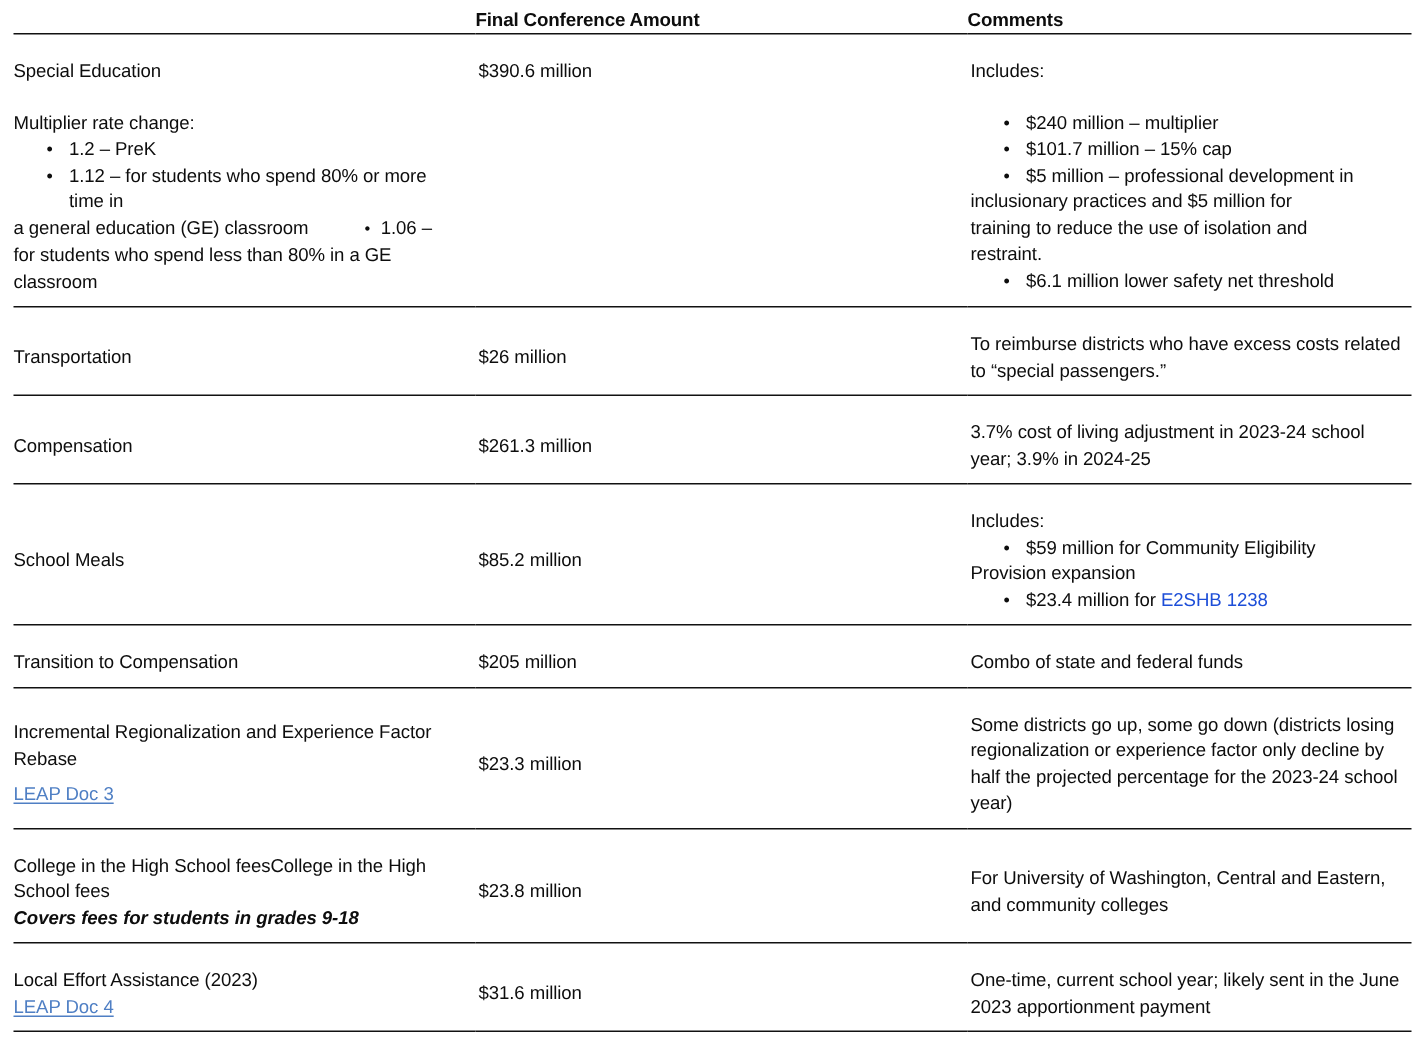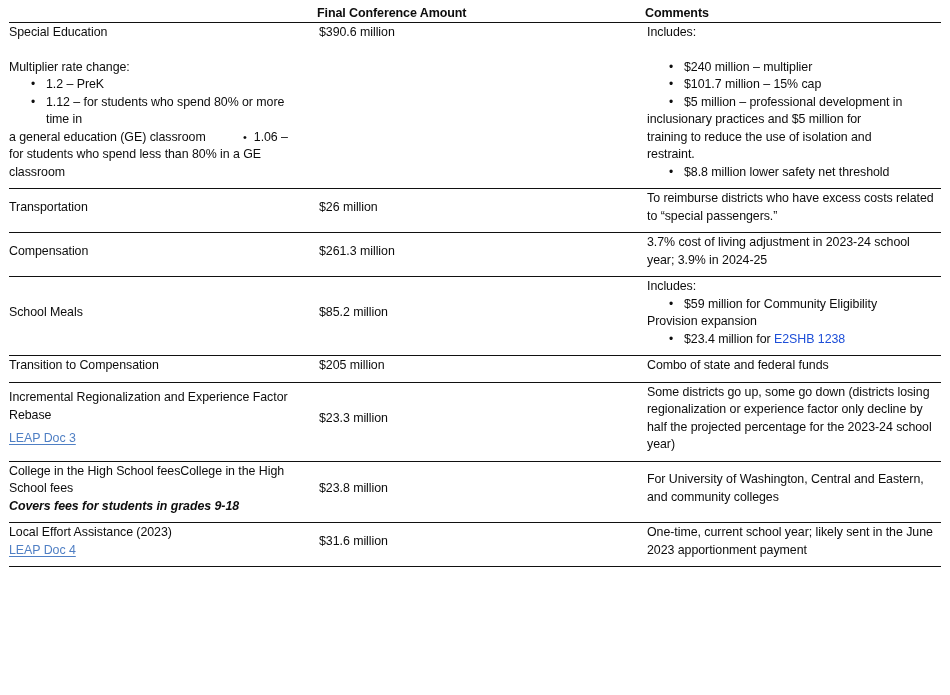--- a/index.html
+++ b/index.html
@@ -44,21 +44,21 @@
   }
   thead th.h1 {
     border-bottom: 1.6px solid #111;
   }
 
   tbody td {
     vertical-align: middle;
     font-size: 12.4px;
     line-height: 17.5px;
     border-bottom: 1.4px solid #111;
-    padding: 1px 14px 7px 0;
+    padding: 16px 14px 7px 0;
     letter-spacing: -0.05px;
   }
   tbody tr td:first-child { padding-right: 12px; }
 
   td.col-amount { padding-left: 2px; }
   td.col-comments { padding-left: 2px; padding-right: 6px; }
 
   td.top { vertical-align: top; }
 
   .p { margin: 0; }
@@ -140,21 +140,21 @@
           <div class="gap"></div>
           <ul class="bullets">
             <li>$240 million – multiplier</li>
             <li>$101.7 million – 15% cap</li>
             <li>$5 million – professional development in</li>
           </ul>
           <p class="p">inclusionary practices and $5 million for</p>
           <p class="p">training to reduce the use of isolation and</p>
           <p class="p">restraint.</p>
           <ul class="bullets">
-            <li>$8.8 million lower safety net threshold</li>
+            <li>$6.1 million lower safety net threshold</li>
           </ul>
         </td>
       </tr>
 
       <tr>
         <td>Transportation</td>
         <td class="col-amount">$26 million</td>
         <td class="col-comments">To reimburse districts who have excess costs related to “special passengers.”</td>
       </tr>
 

